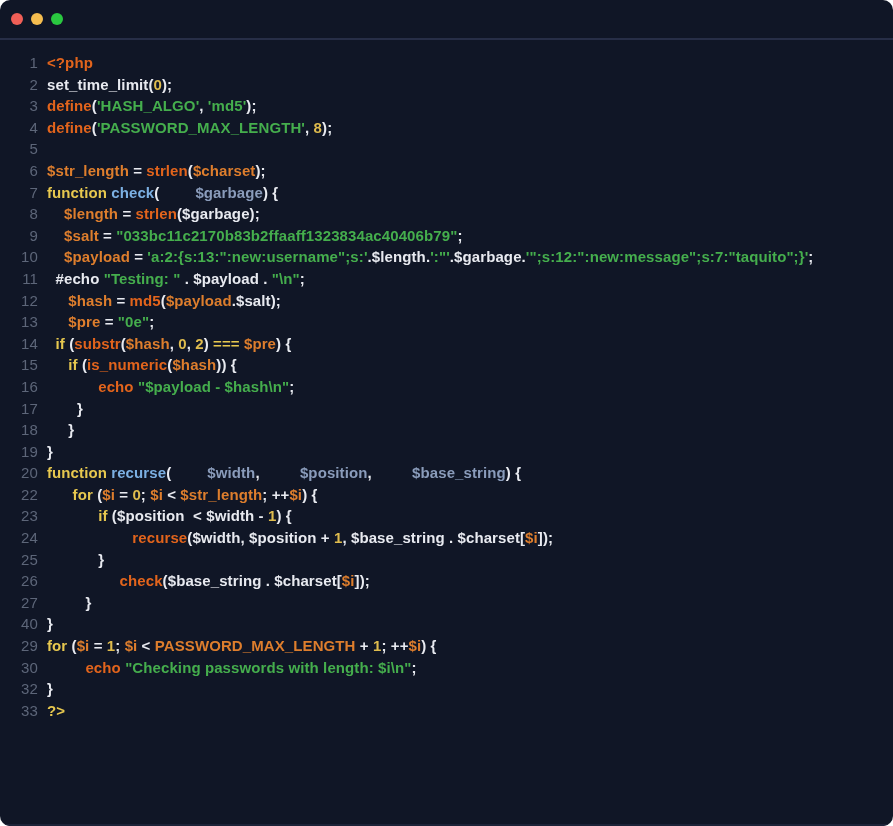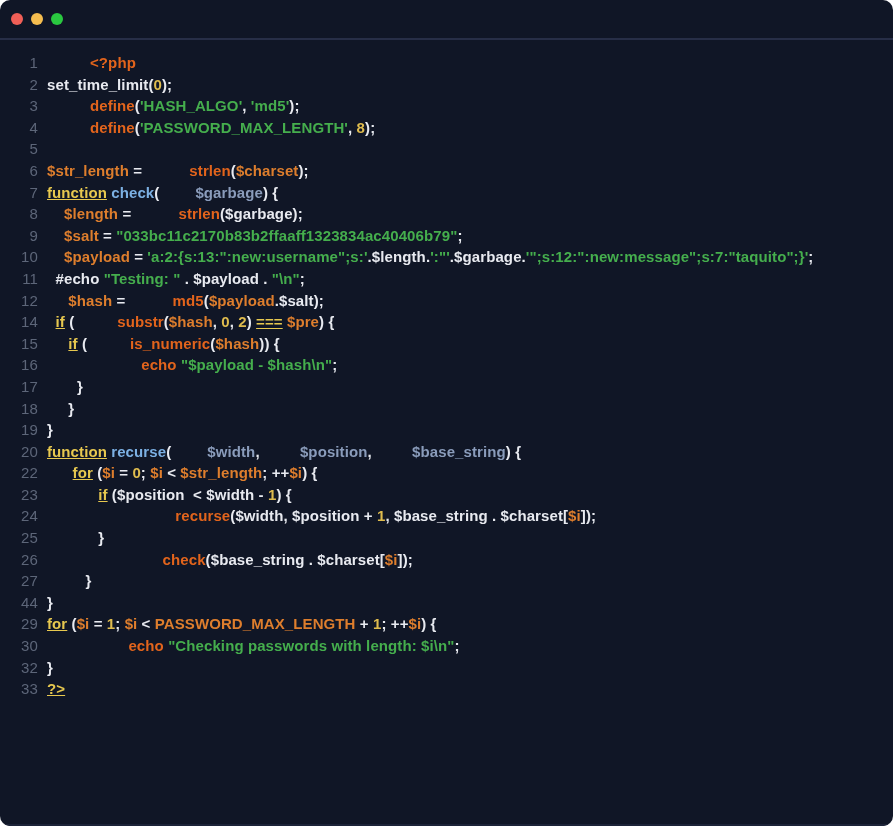--- a/index.html
+++ b/index.html
@@ -36,22 +36,22 @@
     flex:0 0 28px;
     text-align:right;
     margin-right:9px;
     font-weight:400;
     color:var(--c-line_number,#5d6679);
     user-select:none;
   }
   .src{white-space:pre;}
   .tk-plain{color:var(--c-plain,#e8eaf0);}
   .tk-var{color:var(--c-variable,#de7e2d);}
-  .tk-call{color:var(--c-function_call,#e2641c);margin-left:43px;}
-  .tk-kw{color:var(--c-keyword,#e7c84f);text-decoration:underline;}
+  .tk-call{color:var(--c-function_call,#e2641c);}
+  .tk-kw{color:var(--c-keyword,#e7c84f);}
   .tk-num{color:var(--c-number,#dfbc4e);}
   .tk-str{color:var(--c-string,#45ae4d);}
   .tk-fn{color:var(--c-function_name,#7cb0e3);}
   .tk-param{color:var(--c-parameter,#8a9cbb);margin-left:36px;}
   .window::after{
     content:"";position:absolute;left:0;right:0;bottom:0;height:2px;
     background:#1c2338;
   }
 </style>
 </head>
@@ -69,32 +69,33 @@
       <div class="line"><span class="ln">3</span><span class="src"><span class="tk-call">define</span><span class="tk-plain">(</span><span class="tk-str">'HASH_ALGO'</span><span class="tk-plain">, </span><span class="tk-str">'md5'</span><span class="tk-plain">);</span></span></div>
       <div class="line"><span class="ln">4</span><span class="src"><span class="tk-call">define</span><span class="tk-plain">(</span><span class="tk-str">'PASSWORD_MAX_LENGTH'</span><span class="tk-plain">, </span><span class="tk-num">8</span><span class="tk-plain">);</span></span></div>
       <div class="line"><span class="ln">5</span></div>
       <div class="line"><span class="ln">6</span><span class="src"><span class="tk-var">$str_length</span><span class="tk-plain"> = </span><span class="tk-call">strlen</span><span class="tk-plain">(</span><span class="tk-var">$charset</span><span class="tk-plain">);</span></span></div>
       <div class="line"><span class="ln">7</span><span class="src"><span class="tk-kw">function</span><span class="tk-plain"> </span><span class="tk-fn">check</span><span class="tk-plain">(</span><span class="tk-param">$garbage</span><span class="tk-plain">) {</span></span></div>
       <div class="line"><span class="ln">8</span><span class="src">    <span class="tk-var">$length</span><span class="tk-plain"> = </span><span class="tk-call">strlen</span><span class="tk-plain">($garbage);</span></span></div>
       <div class="line"><span class="ln">9</span><span class="src">    <span class="tk-var">$salt</span><span class="tk-plain"> = </span><span class="tk-str">"033bc11c2170b83b2ffaaff1323834ac40406b79"</span><span class="tk-plain">;</span></span></div>
       <div class="line"><span class="ln">10</span><span class="src">    <span class="tk-var">$payload</span><span class="tk-plain"> = </span><span class="tk-str">'a:2:{s:13:":new:username";s:'</span><span class="tk-plain">.$length.</span><span class="tk-str">':"'</span><span class="tk-plain">.$garbage.</span><span class="tk-str">'";s:12:":new:message";s:7:"taquito";}'</span><span class="tk-plain">;</span></span></div>
       <div class="line gap"><span class="ln">11</span><span class="src">  <span class="tk-plain">#echo </span><span class="tk-str">"Testing: "</span><span class="tk-plain"> . $payload . </span><span class="tk-str">"\n"</span><span class="tk-plain">;</span></span></div>
       <div class="line"><span class="ln">12</span><span class="src">     <span class="tk-var">$hash</span><span class="tk-plain"> = </span><span class="tk-call">md5</span><span class="tk-plain">(</span><span class="tk-var">$payload</span><span class="tk-plain">.$salt);</span></span></div>
+      <div class="line"><span class="ln">13</span><span class="src">     <span class="tk-var">$pre</span><span class="tk-plain"> = </span><span class="tk-str">"0e"</span><span class="tk-plain">;</span></span></div>
       <div class="line"><span class="ln">14</span><span class="src">  <span class="tk-kw">if</span><span class="tk-plain"> (</span><span class="tk-call">substr</span><span class="tk-plain">(</span><span class="tk-var">$hash</span><span class="tk-plain">, </span><span class="tk-num">0</span><span class="tk-plain">, </span><span class="tk-num">2</span><span class="tk-plain">) </span><span class="tk-kw">===</span><span class="tk-plain"> </span><span class="tk-var">$pre</span><span class="tk-plain">) {</span></span></div>
       <div class="line"><span class="ln">15</span><span class="src">     <span class="tk-kw">if</span><span class="tk-plain"> (</span><span class="tk-call">is_numeric</span><span class="tk-plain">(</span><span class="tk-var">$hash</span><span class="tk-plain">)) {</span></span></div>
       <div class="line"><span class="ln">16</span><span class="src">            <span class="tk-call">echo</span><span class="tk-plain"> </span><span class="tk-str">"$payload - $hash\n"</span><span class="tk-plain">;</span></span></div>
       <div class="line"><span class="ln">17</span><span class="src">       <span class="tk-plain">}</span></span></div>
       <div class="line"><span class="ln">18</span><span class="src">     <span class="tk-plain">}</span></span></div>
       <div class="line"><span class="ln">19</span><span class="src"><span class="tk-plain">}</span></span></div>
       <div class="line"><span class="ln">20</span><span class="src"><span class="tk-kw">function</span><span class="tk-plain"> </span><span class="tk-fn">recurse</span><span class="tk-plain">(</span><span class="tk-param">$width</span><span class="tk-plain">, </span><span class="tk-param">$position</span><span class="tk-plain">, </span><span class="tk-param">$base_string</span><span class="tk-plain">) {</span></span></div>
       <div class="line"><span class="ln">22</span><span class="src">      <span class="tk-kw">for</span><span class="tk-plain"> (</span><span class="tk-var">$i</span><span class="tk-plain"> = </span><span class="tk-num">0</span><span class="tk-plain">; </span><span class="tk-var">$i</span><span class="tk-plain"> &lt; </span><span class="tk-var">$str_length</span><span class="tk-plain">; ++</span><span class="tk-var">$i</span><span class="tk-plain">) {</span></span></div>
       <div class="line"><span class="ln">23</span><span class="src">            <span class="tk-kw">if</span><span class="tk-plain"> ($position  &lt; $width - </span><span class="tk-num">1</span><span class="tk-plain">) {</span></span></div>
       <div class="line"><span class="ln">24</span><span class="src">                    <span class="tk-call">recurse</span><span class="tk-plain">($width, $position + </span><span class="tk-num">1</span><span class="tk-plain">, $base_string . $charset[</span><span class="tk-var">$i</span><span class="tk-plain">]);</span></span></div>
       <div class="line"><span class="ln">25</span><span class="src">            <span class="tk-plain">}</span></span></div>
       <div class="line"><span class="ln">26</span><span class="src">                 <span class="tk-call">check</span><span class="tk-plain">($base_string . $charset[</span><span class="tk-var">$i</span><span class="tk-plain">]);</span></span></div>
       <div class="line"><span class="ln">27</span><span class="src">         <span class="tk-plain">}</span></span></div>
-      <div class="line"><span class="ln">44</span><span class="src"><span class="tk-plain">}</span></span></div>
+      <div class="line"><span class="ln">40</span><span class="src"><span class="tk-plain">}</span></span></div>
       <div class="line"><span class="ln">29</span><span class="src"><span class="tk-kw">for</span><span class="tk-plain"> (</span><span class="tk-var">$i</span><span class="tk-plain"> = </span><span class="tk-num">1</span><span class="tk-plain">; </span><span class="tk-var">$i</span><span class="tk-plain"> &lt; </span><span class="tk-var">PASSWORD_MAX_LENGTH</span><span class="tk-plain"> + </span><span class="tk-num">1</span><span class="tk-plain">; ++</span><span class="tk-var">$i</span><span class="tk-plain">) {</span></span></div>
       <div class="line"><span class="ln">30</span><span class="src">         <span class="tk-call">echo</span><span class="tk-plain"> </span><span class="tk-str">"Checking passwords with length: $i\n"</span><span class="tk-plain">;</span></span></div>
       <div class="line"><span class="ln">32</span><span class="src"><span class="tk-plain">}</span></span></div>
       <div class="line"><span class="ln">33</span><span class="src"><span class="tk-kw">?&gt;</span></span></div>
     </div>
 </div>
 
 </body></html>

